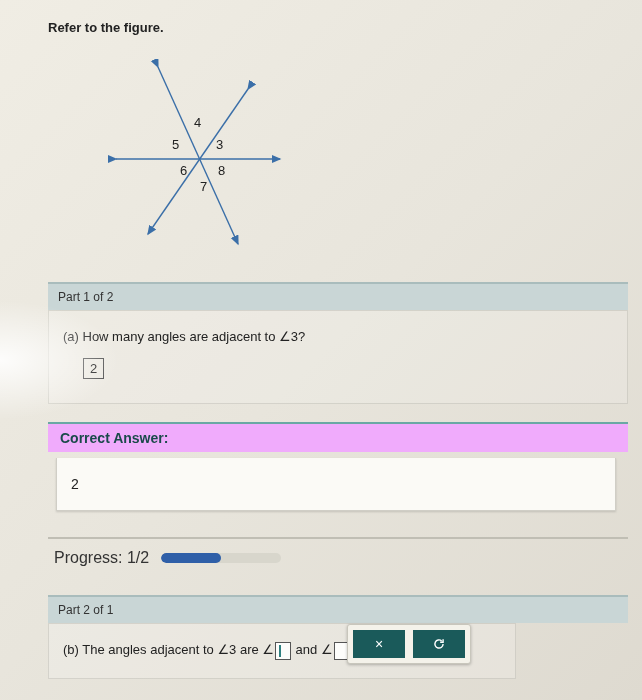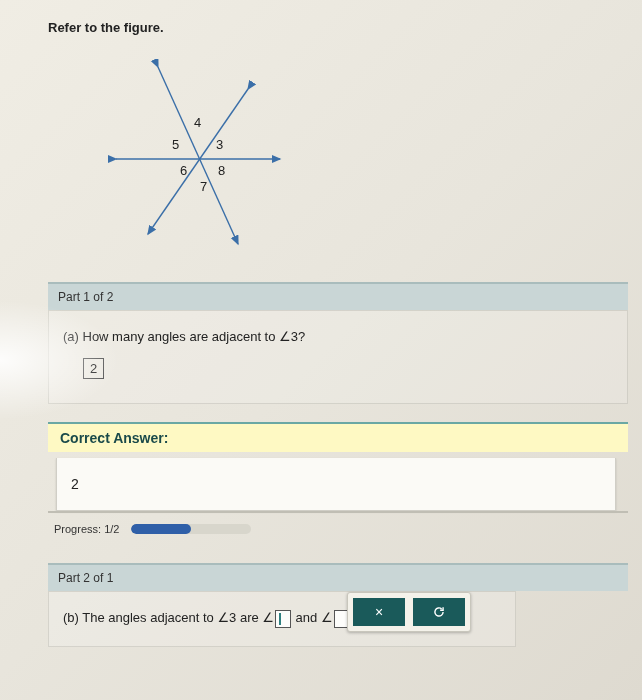--- a/index.html
+++ b/index.html
@@ -44,45 +44,46 @@
   .answer-box {
     display: inline-block;
     border: 1px solid #555;
     padding: 2px 6px;
     font-size: 13px;
     min-width: 14px;
     text-align: center;
     margin-left: 20px;
   }
   .correct-header {
-    background: #fef9c3;
+    background: #f0abfc;
     color: #1a4a4a;
     font-weight: bold;
     font-size: 14px;
     padding: 6px 12px;
     border-top: 2px solid #6aa8a4;
     width: 580px;
     margin-top: 18px;
   }
   .correct-body {
     background: #fbfaf6;
     border: 1px solid #d0cec6;
     border-top: none;
     margin-top: 6px;
     width: 560px;
     margin-left: 8px;
     padding: 18px 14px;
     font-size: 14px;
     box-shadow: 0 1px 2px rgba(0,0,0,0.15);
   }
   .progress-row {
+    margin-top: 26px;
     width: 580px;
     border-top: 2px solid #c0beb4;
     padding: 10px 6px;
-    font-size: 11px;
+    font-size: 16px;
     color: #333;
     display: flex;
     align-items: center;
     gap: 12px;
   }
   .progress-bar-bg {
     width: 120px; height: 10px;
     background: #d8d6cc;
     border-radius: 5px;
     overflow: hidden;

